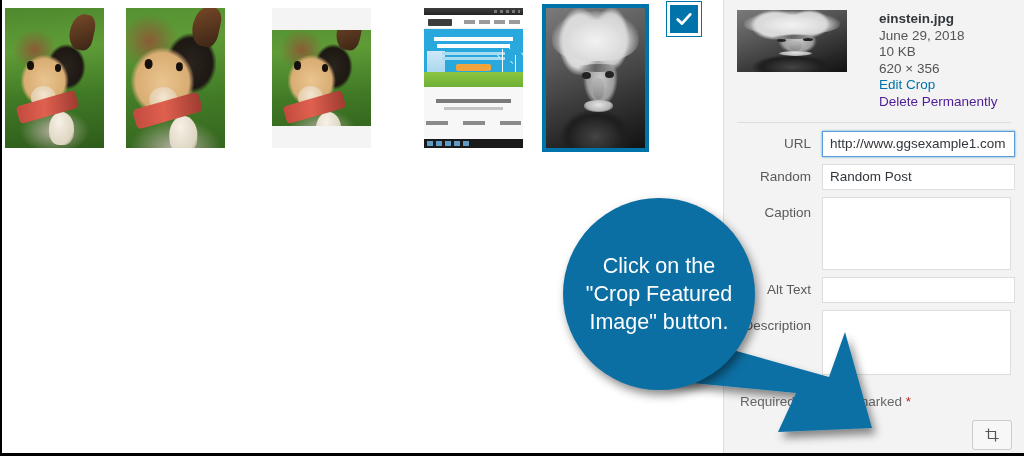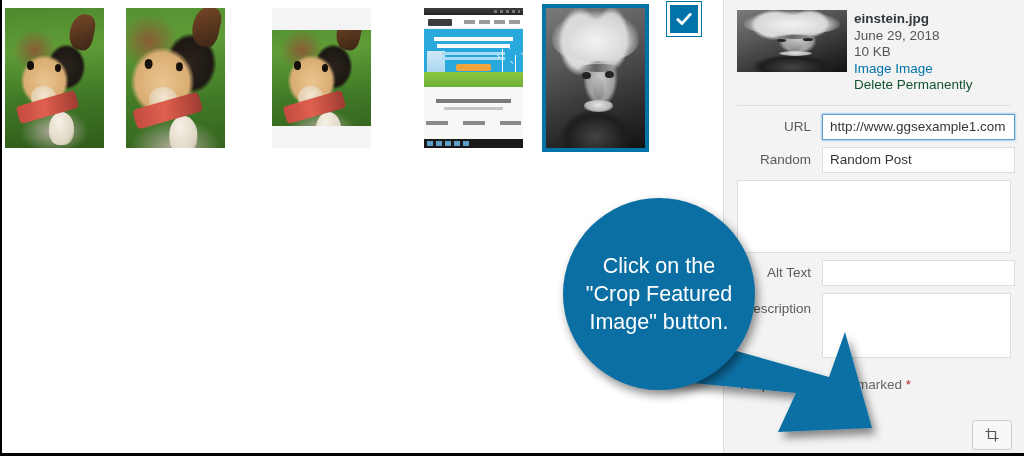--- a/index.html
+++ b/index.html
@@ -158,27 +158,27 @@
     display:flex; align-items:center; justify-content:center;
     z-index:12;
   }
   .check-badge svg { width:20px; height:20px; }
 
   
   .sidebar {
     position:absolute; left:723px; top:0; width:301px; height:456px;
     background:#f3f3f3; border-left:1px solid #ddd;
   }
-  .att-top { display:flex; gap:7px; padding:10px 14px 0 13px; }
+  .att-top { display:flex; gap:32px; padding:10px 14px 0 13px; }
   .att-thumb { width:110px; height:62px; position:relative; overflow:hidden; background:#222;
                flex:0 0 auto; }
   .att-meta { padding-top:1px; font-size:13.5px; line-height:16.6px; color:#555; }
   .att-filename { font-weight:bold; color:#32373c; }
   .att-link { color:#0073aa; cursor:pointer; }
-  .att-del  { color:#14532d; cursor:pointer; }
+  .att-del  { color:#4c1d95; cursor:pointer; }
 
   .hr { margin:11px 13px 0 13px; border-top:1px solid #ddd; }
 
   .fields { padding:8px 13px 0 13px; }
   .field-row { display:flex; align-items:flex-start; margin-bottom:7px; }
   .field-label {
     width:85px; flex:0 0 85px; text-align:right; padding-right:11px;
     font-size:13.5px; color:#5a5a5a; line-height:26px;
   }
   .field-label.tall { line-height:24px; padding-top:4px; }
@@ -320,40 +320,42 @@
           <div class="eyeL"></div>
           <div class="eyeR"></div>
           <div class="nose"></div>
           <div class="mustache"></div>
         </div>
       </div>
       <div class="att-meta">
         <div class="att-filename">einstein.jpg</div>
         <div>June 29, 2018</div>
         <div>10 KB</div>
-        <div class="att-link">Image Image</div>
+        <div>620 × 356</div>
+        <div class="att-link">Edit Crop</div>
         <div class="att-del">Delete Permanently</div>
       </div>
     </div>
 
     <div class="hr"></div>
 
     <div class="fields">
 
       <div class="field-row">
         <div class="field-label">URL</div>
         <input class="field-input focused" type="text" value="http://www.ggsexample1.com" style="">
       </div>
 
       <div class="field-row">
         <div class="field-label">Random</div>
         <input class="field-input" type="text" value="Random Post" style="">
       </div>
 
       <div class="field-row">
+        <div class="field-label tall">Caption</div>
         <textarea class="field-area caption" placeholder="" style=""></textarea>
       </div>
 
       <div class="field-row">
         <div class="field-label">Alt Text</div>
         <input class="field-input" type="text" value="" style="">
       </div>
 
       <div class="field-row">
         <div class="field-label tall">Description</div>

